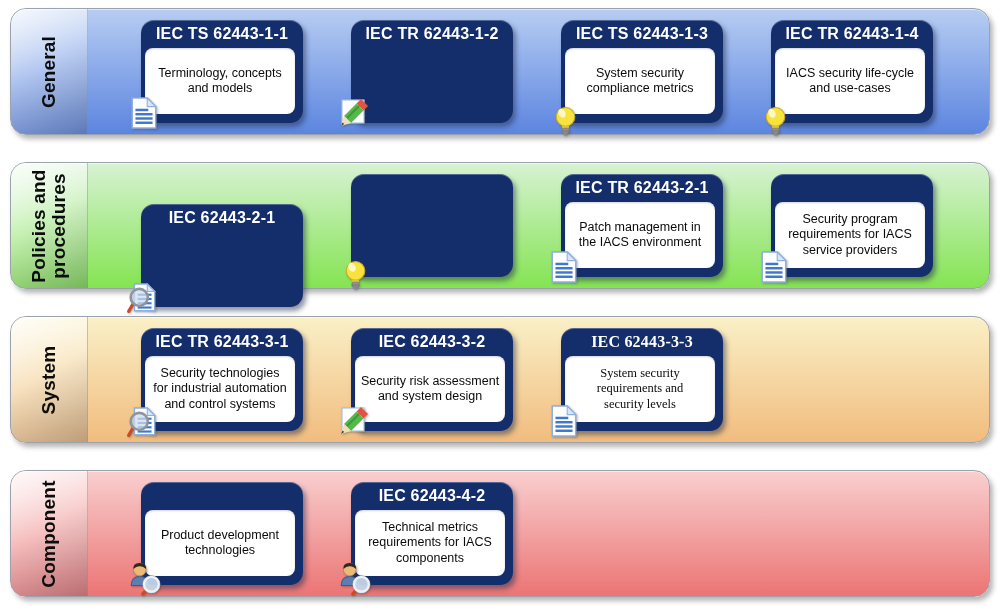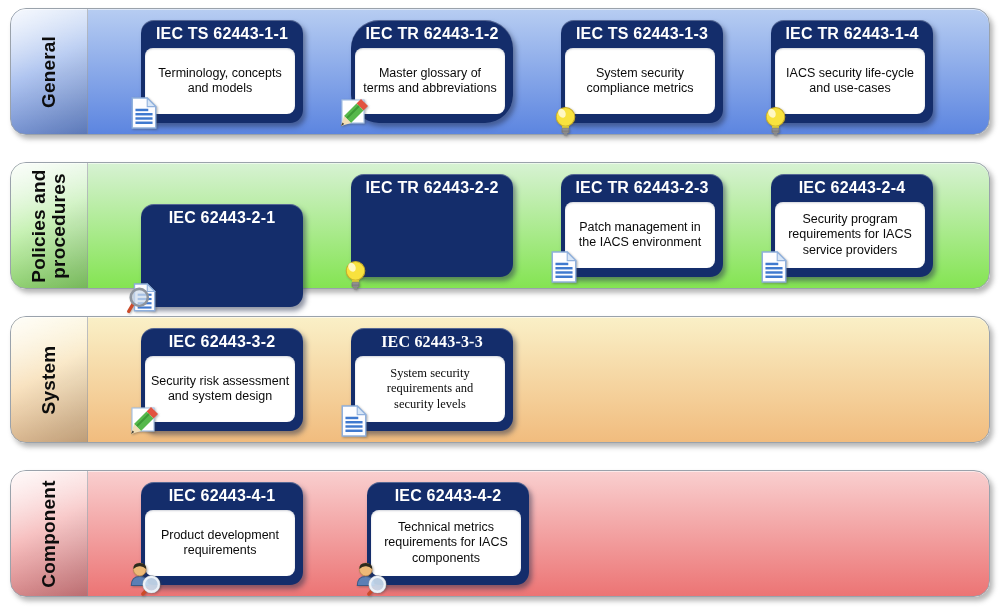--- a/index.html
+++ b/index.html
@@ -114,24 +114,22 @@
     <div class="card-header">IEC TS 62443-1-1</div>
     <div class="card-body">Terminology, concepts
 and models</div>
     <span class="card-icon" data-icon="document-icon">
             <svg xmlns="http://www.w3.org/2000/svg">
               <use href="#document-icon" xlink:href="#document-icon"></use>
             </svg>
           </span>
   </div>
 
-  <div class="card" style="background: rgb(20, 45, 107); border-radius: 28px;">
+  <div class="card" style="background: rgb(20, 45, 107);">
     <div class="card-header">IEC TR 62443-1-2</div>
-    <div class="card-body">Master glossary of
-terms and abbreviations</div>
     <span class="card-icon" data-icon="pencil-icon">
             <svg xmlns="http://www.w3.org/2000/svg">
               <use href="#pencil-icon" xlink:href="#pencil-icon"></use>
             </svg>
           </span>
   </div>
 
   <div class="card" style="background: rgb(20, 45, 107);">
     <div class="card-header">IEC TS 62443-1-3</div>
     <div class="card-body">System security
@@ -165,58 +163,67 @@
   <div class="card" style="background: rgb(20, 45, 107); margin-top: 30px;">
     <div class="card-header">IEC 62443-2-1</div>
     <span class="card-icon" data-icon="search-document-icon">
             <svg xmlns="http://www.w3.org/2000/svg">
               <use href="#search-document-icon" xlink:href="#search-document-icon"></use>
             </svg>
           </span>
   </div>
 
   <div class="card" style="background: rgb(20, 45, 107);">
-    <div class="card-header">IEC TR 62443-2-2</div>
     <span class="card-icon" data-icon="lightbulb-icon">
             <svg xmlns="http://www.w3.org/2000/svg">
               <use href="#lightbulb-icon" xlink:href="#lightbulb-icon"></use>
             </svg>
           </span>
   </div>
 
   <div class="card" style="background: rgb(20, 45, 107);">
-    <div class="card-header">IEC TR 62443-2-3</div>
+    <div class="card-header">IEC TR 62443-2-1</div>
     <div class="card-body">Patch management in
 the IACS environment</div>
     <span class="card-icon" data-icon="document-icon">
             <svg xmlns="http://www.w3.org/2000/svg">
               <use href="#document-icon" xlink:href="#document-icon"></use>
             </svg>
           </span>
   </div>
 
   <div class="card" style="background: rgb(20, 45, 107);">
-    <div class="card-header">IEC 62443-2-4</div>
     <div class="card-body">Security program
 requirements for IACS
 service providers</div>
     <span class="card-icon" data-icon="document-icon">
             <svg xmlns="http://www.w3.org/2000/svg">
               <use href="#document-icon" xlink:href="#document-icon"></use>
             </svg>
           </span>
   </div>
 </div>
   </section>
 
   <section class="row" style="background: linear-gradient(rgb(250, 240, 199) 0%, rgb(241, 188, 126) 100%);">
     <div class="row-label">
       <span class="row-label-text">System</span>
     </div>
     <div class="cards">
+  <div class="card" style="background: rgb(20, 45, 107);">
+    <div class="card-header">IEC TR 62443-3-1</div>
+    <div class="card-body">Security technologies
+for industrial automation
+and control systems</div>
+    <span class="card-icon" data-icon="search-document-icon">
+            <svg xmlns="http://www.w3.org/2000/svg">
+              <use href="#search-document-icon" xlink:href="#search-document-icon"></use>
+            </svg>
+          </span>
+  </div>
 
   <div class="card" style="background: rgb(20, 45, 107);">
     <div class="card-header">IEC 62443-3-2</div>
     <div class="card-body">Security risk assessment
 and system design</div>
     <span class="card-icon" data-icon="pencil-icon">
             <svg xmlns="http://www.w3.org/2000/svg">
               <use href="#pencil-icon" xlink:href="#pencil-icon"></use>
             </svg>
           </span>
@@ -235,31 +242,30 @@
   </div>
 </div>
   </section>
 
   <section class="row" style="background: linear-gradient(rgb(249, 207, 207) 0%, rgb(236, 116, 116) 100%);">
     <div class="row-label">
       <span class="row-label-text">Component</span>
     </div>
     <div class="cards">
   <div class="card" style="background: rgb(20, 45, 107);">
-    <div class="card-header">IEC 62443-4-1</div>
     <div class="card-body">Product development
-requirements</div>
+technologies</div>
     <span class="card-icon" data-icon="person-search-icon">
             <svg xmlns="http://www.w3.org/2000/svg">
               <use href="#person-search-icon" xlink:href="#person-search-icon"></use>
             </svg>
           </span>
   </div>
 
-  <div class="card" style="background: rgb(20, 45, 107); margin-left: 16px;">
+  <div class="card" style="background: rgb(20, 45, 107);">
     <div class="card-header">IEC 62443-4-2</div>
     <div class="card-body">Technical metrics
 requirements for IACS
 components</div>
     <span class="card-icon" data-icon="person-search-icon">
             <svg xmlns="http://www.w3.org/2000/svg">
               <use href="#person-search-icon" xlink:href="#person-search-icon"></use>
             </svg>
           </span>
   </div>

